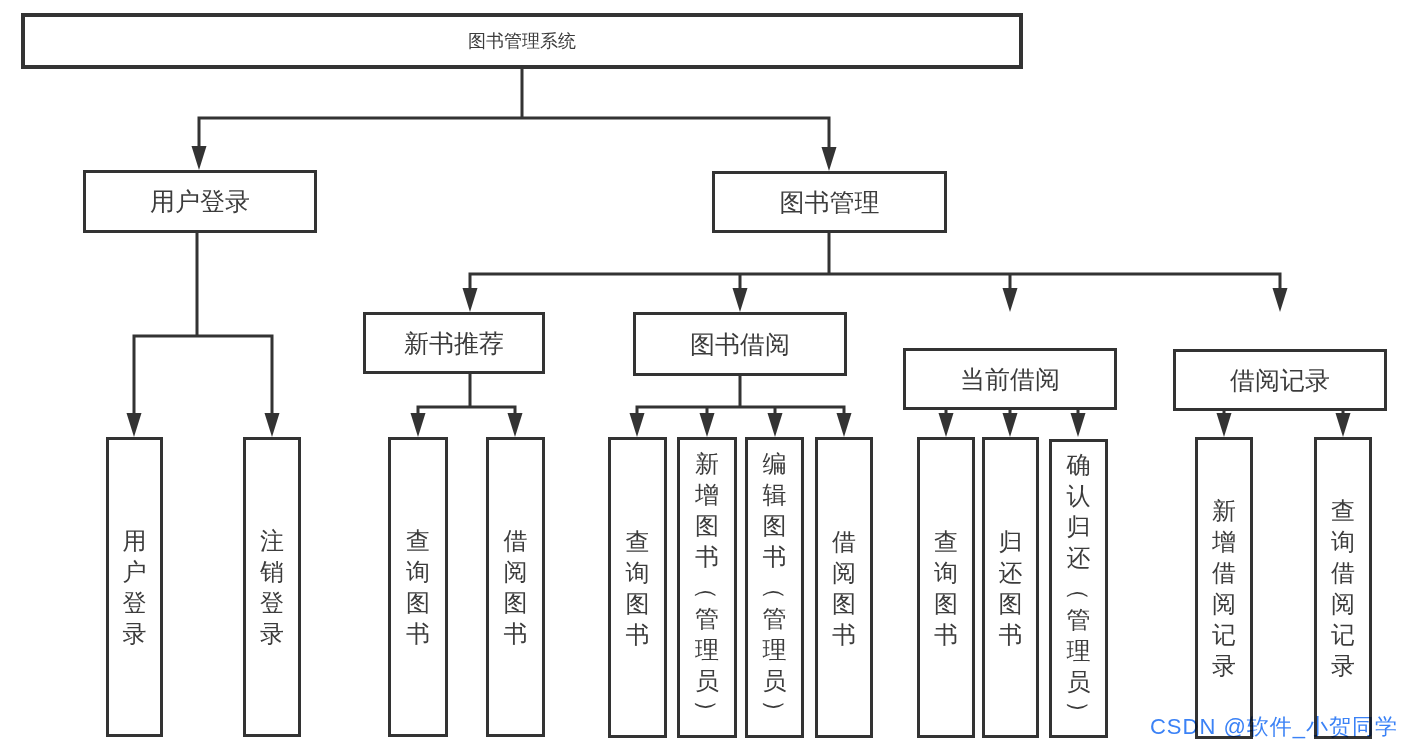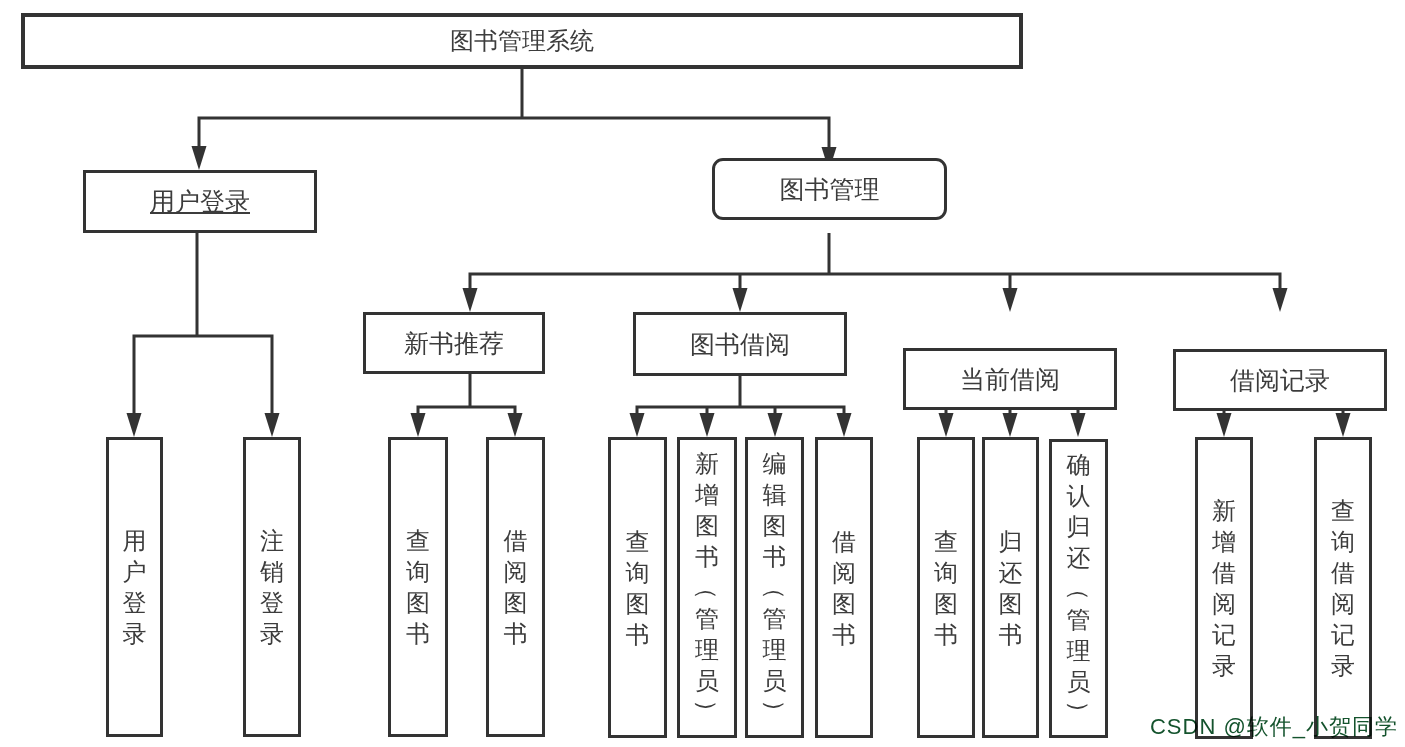--- a/index.html
+++ b/index.html
@@ -29,41 +29,41 @@
     background: #ffffff;
     display: flex;
     align-items: center;
     justify-content: center;
     color: #3c3c3c;
     font-size: 25px;
     z-index: 1;
   }
   .node.root-node {
     border-width: 4px;
-    font-size: 24px;
+    font-size: 18px;
   }
   .leaf {
     flex-direction: column;
   }
   .vchar {
     display: block;
     height: 31px;
     line-height: 31px;
     font-size: 24px;
     text-align: center;
   }
   .vchar.rot {
     transform: rotate(90deg);
   }
   #watermark {
     position: absolute;
     right: 7px;
     top: 712px;
     font-size: 22px;
-    color: #14532d;
+    color: #3b82f6;
     letter-spacing: 1px;
     z-index: 3;
     mix-blend-mode: multiply;
     white-space: nowrap;
   }
 </style>
 </head>
 <body>
 
 <div id="canvas">
@@ -96,22 +96,22 @@
       <polygon points="938.5,413 953.5,413 946,437"></polygon>
       <polygon points="1002.5,413 1017.5,413 1010,437"></polygon>
       <polygon points="1070.5,413 1085.5,413 1078,437"></polygon>
       <polygon points="1216.5,413 1231.5,413 1224,437"></polygon>
       <polygon points="1335.5,413 1350.5,413 1343,437"></polygon>
     </g>
   </svg>
 
   <div class="node root-node" style="left:21px; top:13px; width:1002px; height:56px;">图书管理系统</div>
 
-  <div class="node" style="left:83px; top:170px; width:234px; height:63px;text-decoration:underline;">用户登录</div>
-  <div class="node" style="left:712px; top:158px; width:235px; height:62px;border-radius:11px;">图书管理</div>
+  <div class="node" style="left:83px; top:170px; width:234px; height:63px;">用户登录</div>
+  <div class="node" style="left:712px; top:171px; width:235px; height:62px;">图书管理</div>
 
   <div class="node" style="left:363px; top:312px; width:182px; height:62px;">新书推荐</div>
   <div class="node" style="left:633px; top:312px; width:214px; height:64px;">图书借阅</div>
   <div class="node" style="left:903px; top:312px; width:214px; height:62px;margin-top:36px;">当前借阅</div>
   <div class="node" style="left:1173px; top:313px; width:214px; height:62px;margin-top:36px;">借阅记录</div>
 
   <div class="node leaf" style="left:106px; top:437px; width:57px; height:300px;">
       <span class="vchar">用</span>
       <span class="vchar">户</span>
       <span class="vchar">登</span>

